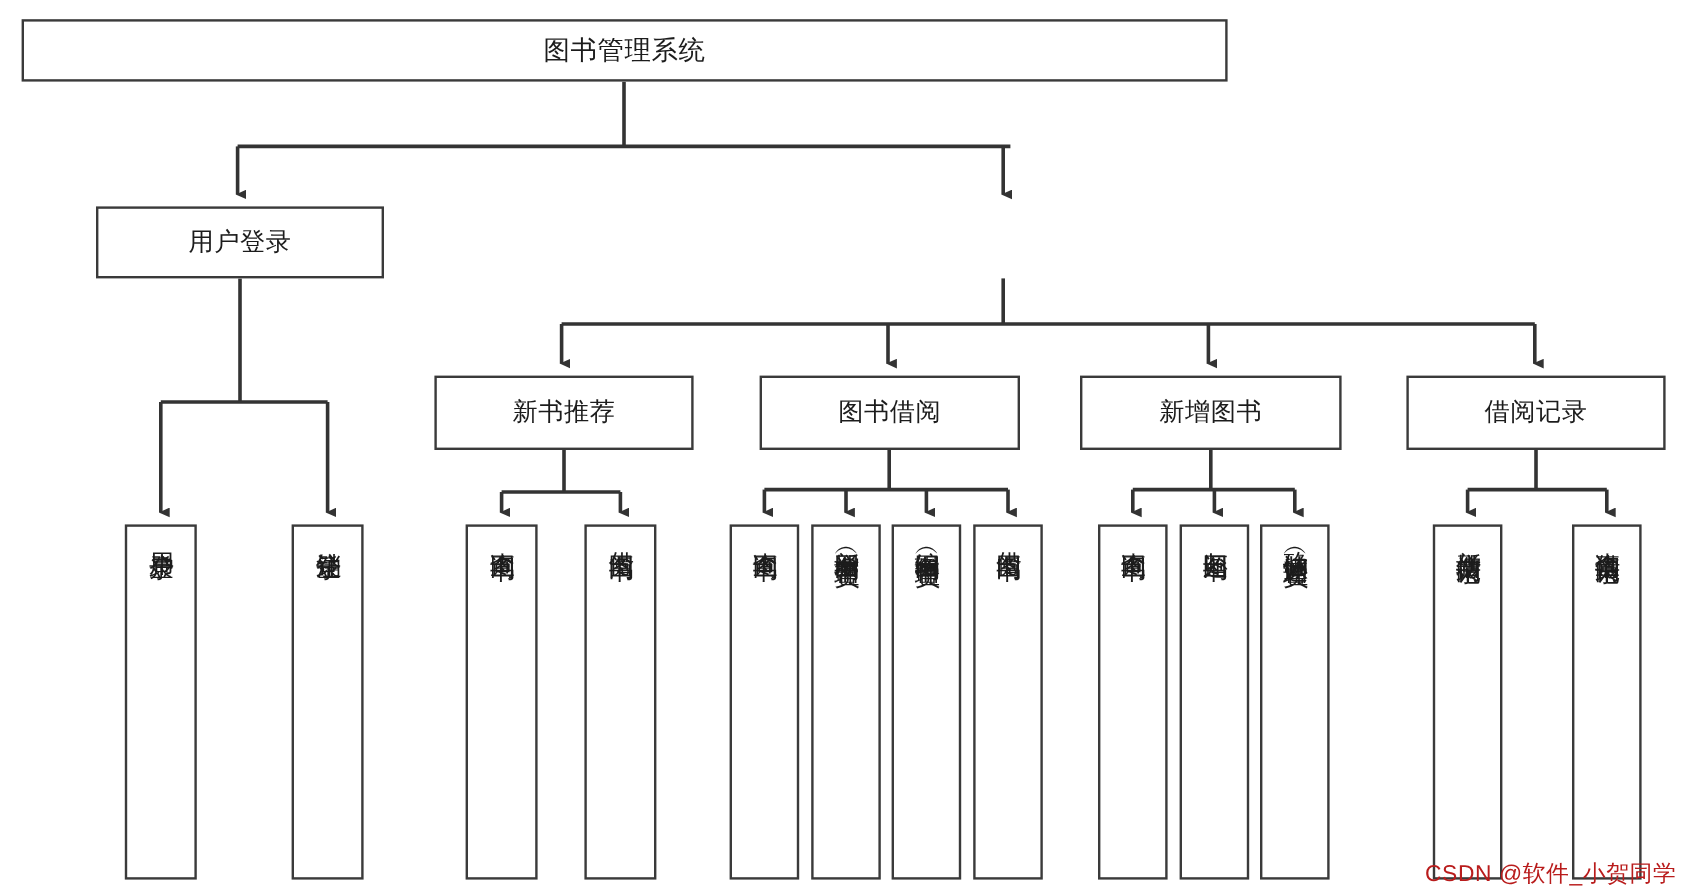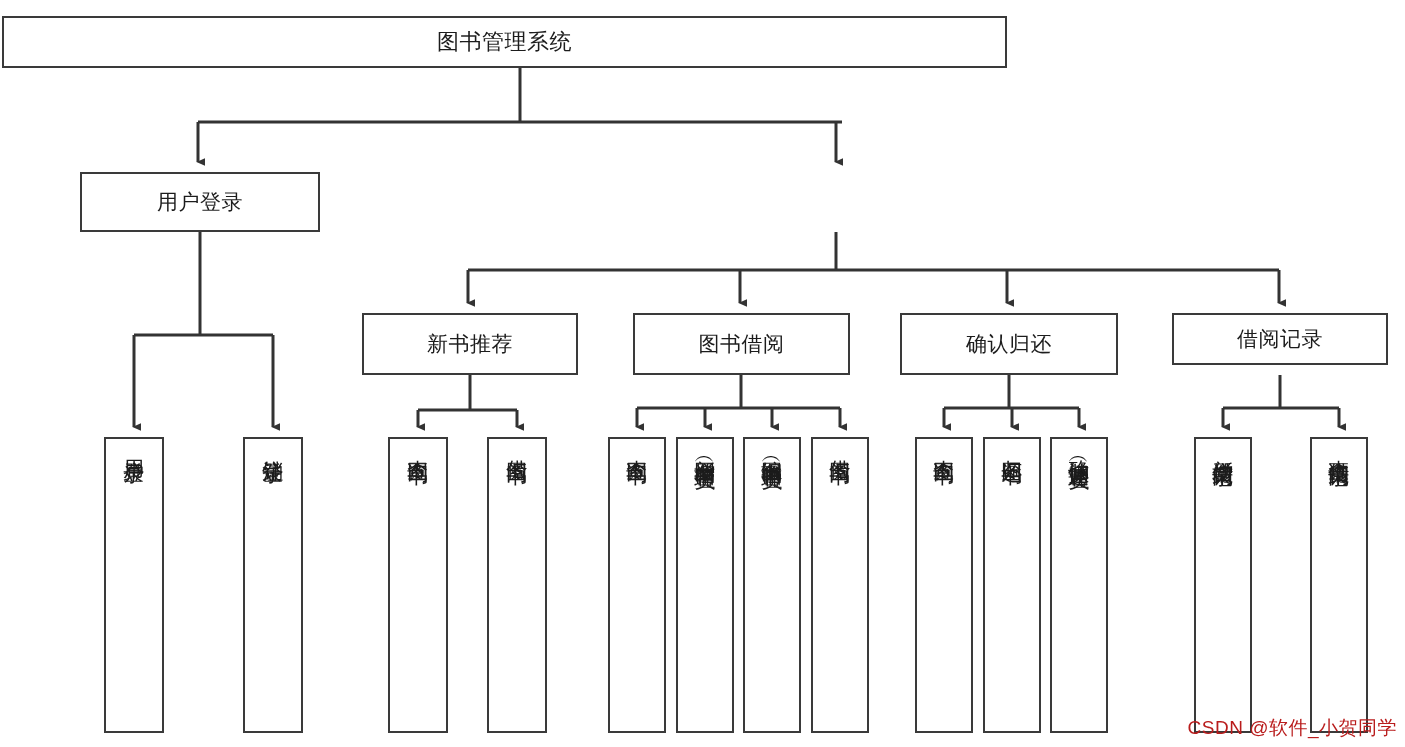--- a/index.html
+++ b/index.html
@@ -119,38 +119,38 @@
       <path d="M1012,408 L1012,427" marker-end="url(#arrowhead)"></path>
       <path d="M1079,408 L1079,427" marker-end="url(#arrowhead)"></path>
 
       <path d="M1280,375 L1280,408"></path>
       <path d="M1223,408 L1339,408"></path>
       <path d="M1223,408 L1223,427" marker-end="url(#arrowhead)"></path>
       <path d="M1339,408 L1339,427" marker-end="url(#arrowhead)"></path>
     </g>
   </svg>
 
-  <div class="node-box root" style="left:2px; top:16px; width:1005px; height:52px;">
+  <div class="node-box root" style="left:18px; top:16px; width:1005px; height:52px;">
     <span class="node-label horiz-label">图书管理系统</span>
   </div>
 
   <div class="node-box" style="left:80px; top:172px; width:240px; height:60px;">
     <span class="node-label horiz-label">用户登录</span>
   </div>
 
   <div class="node-box" style="left:633px; top:313px; width:217px; height:62px;">
     <span class="node-label horiz-label">图书借阅</span>
   </div>
   <div class="node-box" style="left:362px; top:313px; width:216px; height:62px;">
     <span class="node-label horiz-label">新书推荐</span>
   </div>
   <div class="node-box" style="left:900px; top:313px; width:218px; height:62px;">
-    <span class="node-label horiz-label">确认归还</span>
+    <span class="node-label horiz-label">新增图书</span>
   </div>
-  <div class="node-box" style="left:1172px; top:313px; width:216px; height:52px;">
+  <div class="node-box" style="left:1172px; top:313px; width:216px; height:62px;">
     <span class="node-label horiz-label">借阅记录</span>
   </div>
 
   <div class="node-box vert-box" style="left:104px; top:437px; width:60px; height:296px;">
     <span class="node-label vert-label">用户登录</span>
   </div>
   <div class="node-box vert-box" style="left:243px; top:437px; width:60px; height:296px;">
     <span class="node-label vert-label">注销登录</span>
   </div>
 

